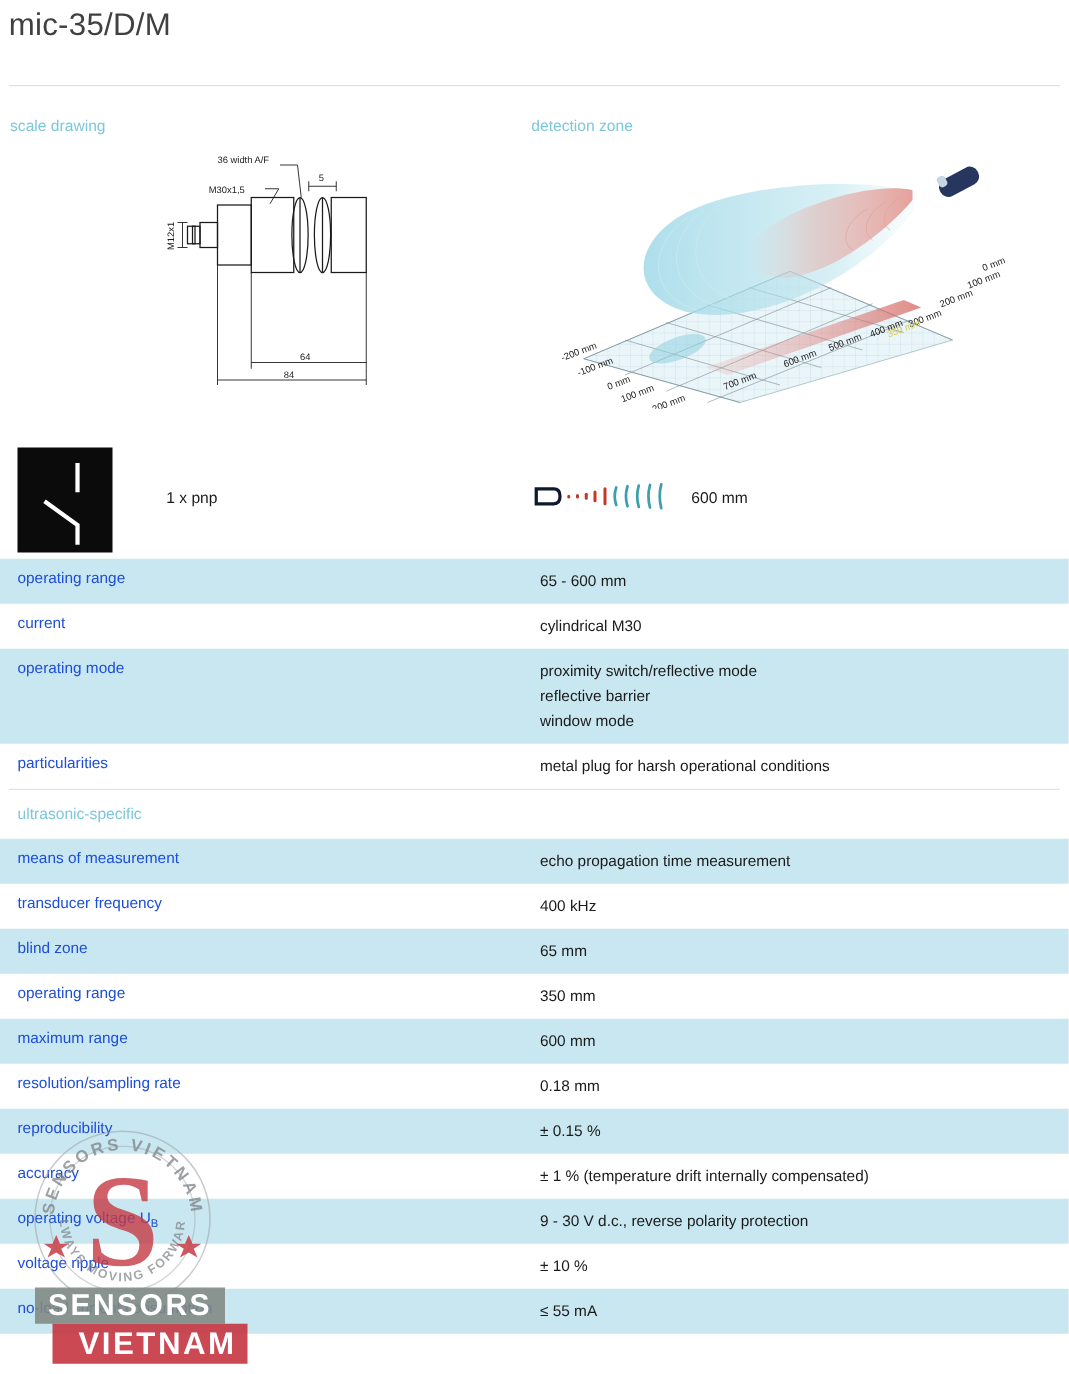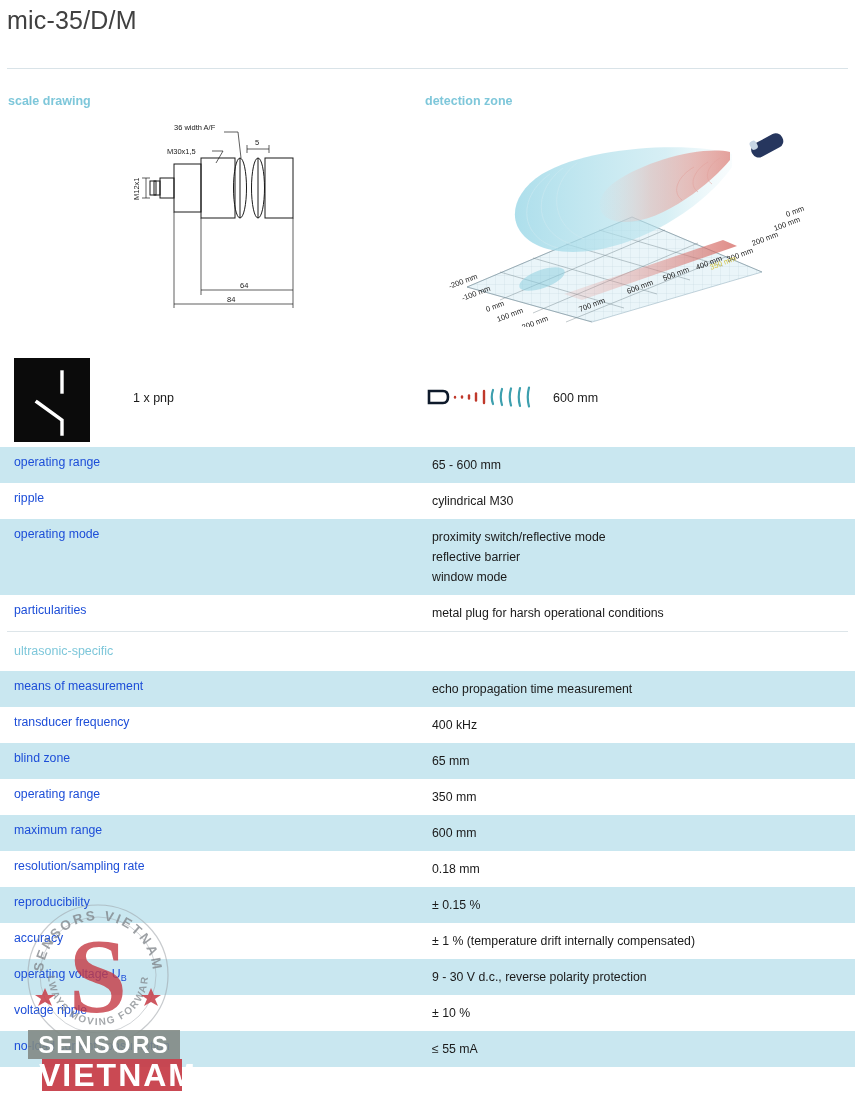--- a/index.html
+++ b/index.html
@@ -27,21 +27,21 @@
     left: 7px; top: 68px;
     width: 841px; height: 1px;
     background: #d9e3e8;
   }
 
   
   .fig-caption {
     position: absolute;
     font-size: 12.5px;
     color: #7ec7da;
-    font-weight: 700;
+    font-weight: 400;
   }
   #cap-scale { left: 8px;  top: 94px; }
   #cap-zone  { left: 425px; top: 94px; }
 
   
   .scale-wrap { position: absolute; left: 120px; top: 118px; width: 210px; height: 205px; }
   .scale-wrap svg { display: block; }
 
   
   .zone-wrap { position: absolute; left: 432px; top: 122px; width: 400px; height: 205px; }
@@ -110,23 +110,23 @@
     font-weight: 700;
     letter-spacing: 2px;
     font-family: "Liberation Sans", sans-serif;
   }
   #wm-sensors {
     left: 28px; top: 1030px; width: 152px; height: 29px;
     background: rgba(128,135,130,0.88);
     font-size: 24px;
   }
   #wm-vietnam {
-    left: 42px; top: 1059px; width: 140px; height: 32px;
+    left: 42px; top: 1059px; width: 156px; height: 32px;
     background: rgba(198,58,68,0.92);
-    font-size: 32px;
+    font-size: 25px;
     padding-left: 12px;
   }
 </style>
 </head>
 <body>
 
 <div class="page">
 
   <div class="title">mic-35/D/M</div>
   <div class="header-rule"></div>
@@ -302,21 +302,21 @@
   </div>
 
   <div class="table" id="tables" style="top:447px;">
       <div class="row shaded">
         <div class="lbl">operating range</div>
         <div class="val">
           <span class="line">65 - 600 mm</span>
         </div>
       </div>
       <div class="row">
-        <div class="lbl">ripple</div>
+        <div class="lbl">current</div>
         <div class="val">
           <span class="line">cylindrical M30</span>
         </div>
       </div>
       <div class="row shaded">
         <div class="lbl">operating mode</div>
         <div class="val">
           <span class="line">proximity switch/reflective mode</span>
           <span class="line">reflective barrier</span>
           <span class="line">window mode</span>

